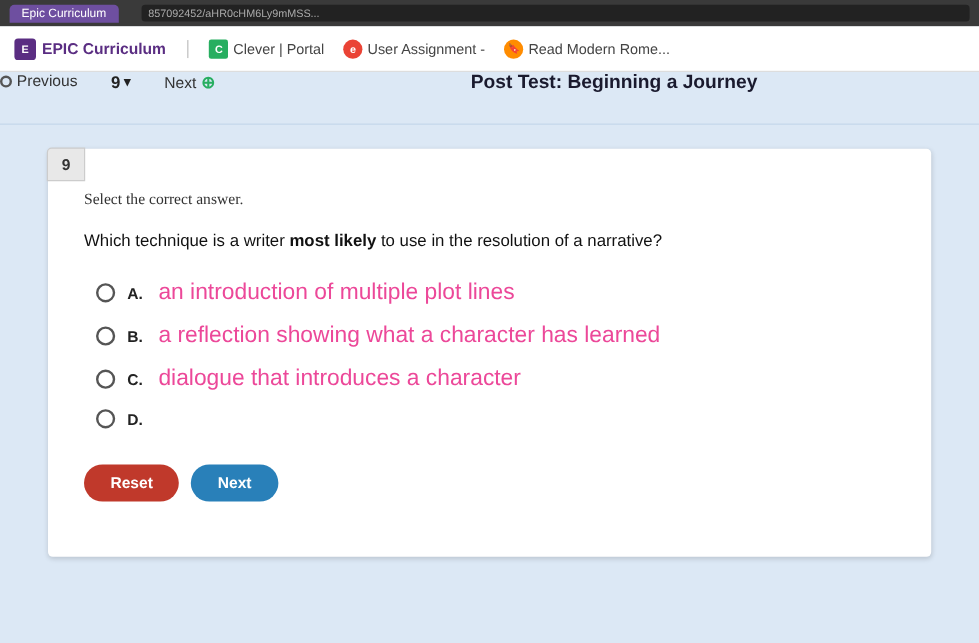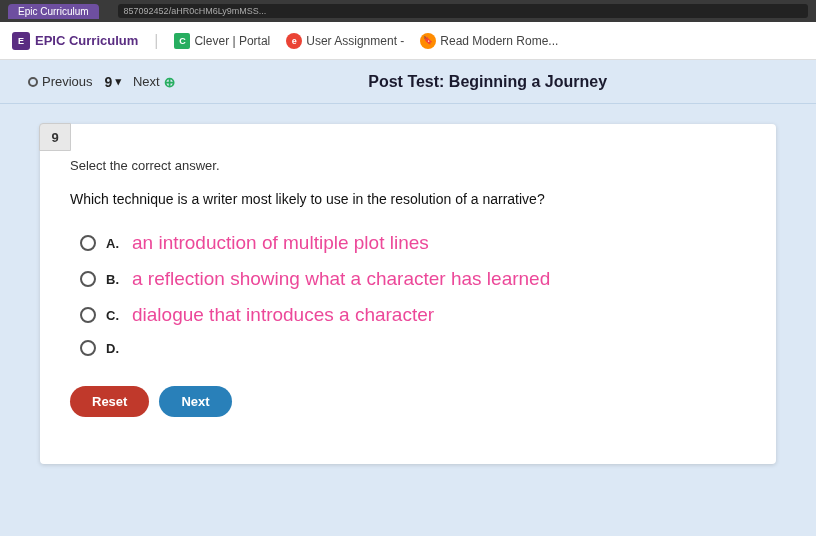--- a/index.html
+++ b/index.html
@@ -131,23 +131,23 @@
       display: flex;
       align-items: center;
       justify-content: center;
     }
 
     
     .toolbar {
       background: #dce8f5;
       height: 44px;
       display: flex;
-      align-items: center;
-      padding: 0 28px;
-      gap: 12px;
+      align-items: flex-start;
+      padding: 0 0;
+      gap: 28px;
       flex-shrink: 0;
       border-bottom: 1px solid #c0d4e8;
     }
     .toolbar-btn {
       display: flex;
       align-items: center;
       gap: 4px;
       font-size: 13px;
       color: #333;
       cursor: pointer;
@@ -220,30 +220,31 @@
       font-weight: bold;
       color: #333;
       border-radius: 4px 0 0 0;
     }
 
     .instruction-text {
       font-size: 13px;
       color: #333;
       margin-bottom: 16px;
       margin-top: 10px;
+      font-family: Liberation Serif, serif;
     }
 
     .question-text {
       font-size: 14px;
       color: #111;
       margin-bottom: 22px;
       line-height: 1.5;
     }
     .question-text strong {
-      font-weight: normal;
+      font-weight: bold;
     }
 
     .answer-options {
       display: flex;
       flex-direction: column;
       gap: 14px;
       margin-left: 10px;
     }
 
     .answer-option {

